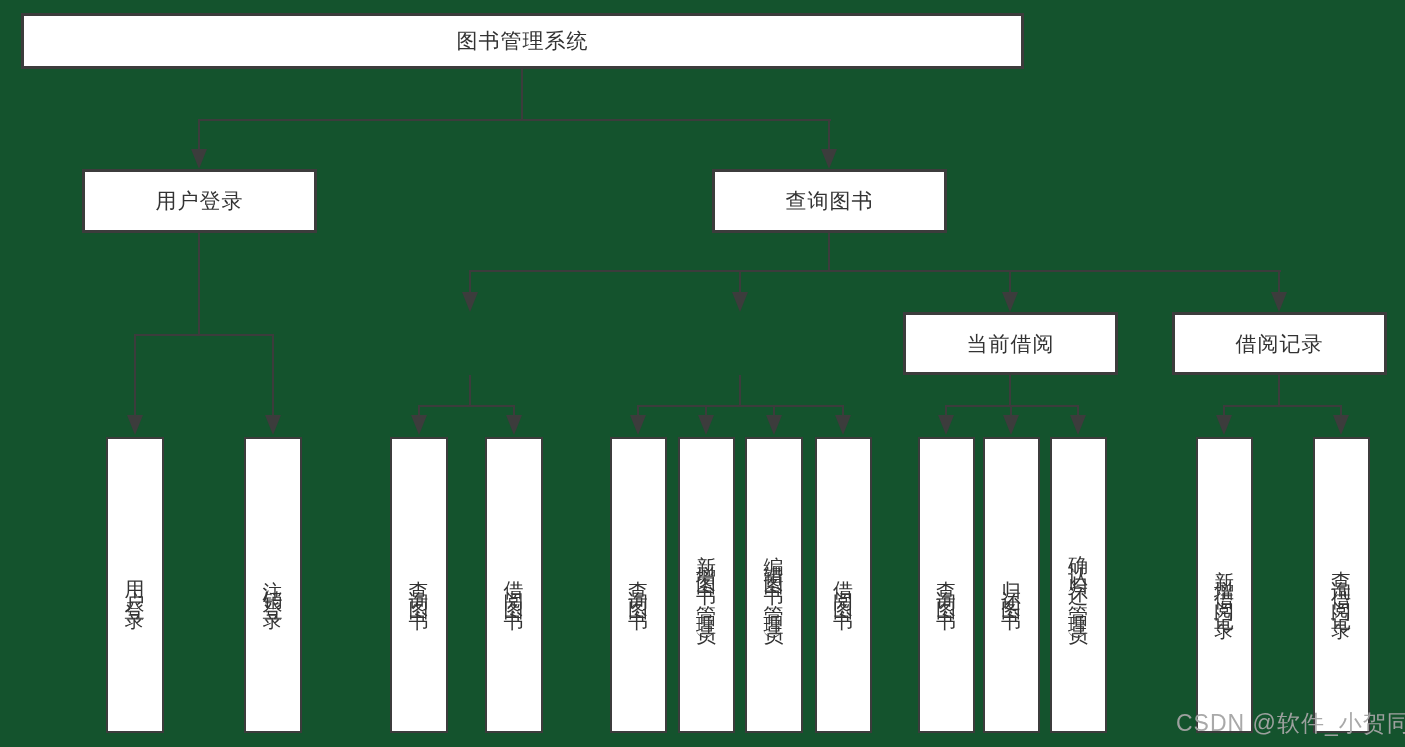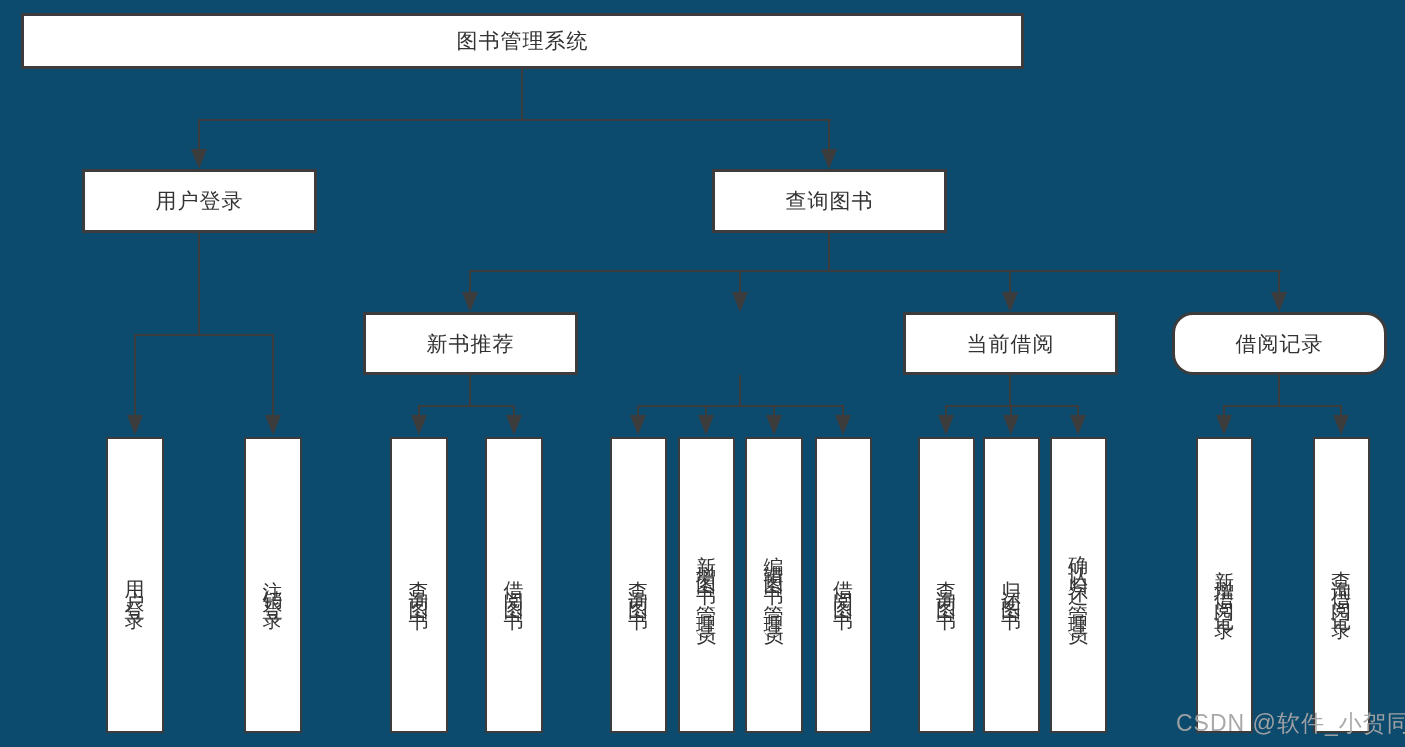--- a/index.html
+++ b/index.html
@@ -5,21 +5,21 @@
   html, body {
     margin: 0;
     padding: 0;
     background: #ffffff;
     font-family: "Liberation Sans", sans-serif;
   }
   .stage {
     position: relative;
     width: 1405px;
     height: 747px;
-    background: #0c4a6e;
+    background: #14532d;
     overflow: hidden;
   }
   .box {
     position: absolute;
     box-sizing: border-box;
     background: #ffffff;
     border: 3px solid #3c3c3c;
     display: flex;
     align-items: center;
     justify-content: center;
@@ -97,27 +97,24 @@
   <div class="line" style="left:469px; top:270px; width:812px; height:2px;"></div>
   <div class="line" style="left:469px; top:270px; width:2px; height:24px;"></div>
   <div class="arrow" style="left:462px; top:292px;"></div>
   <div class="line" style="left:739px; top:270px; width:2px; height:24px;"></div>
   <div class="arrow" style="left:732px; top:292px;"></div>
   <div class="line" style="left:1009px; top:270px; width:2px; height:24px;"></div>
   <div class="arrow" style="left:1002px; top:292px;"></div>
   <div class="line" style="left:1278px; top:270px; width:2px; height:24px;"></div>
   <div class="arrow" style="left:1271px; top:292px;"></div>
 
-  <div class="box" style="left:363px; top:312px; width:215px; height:63px;">
-    <span>新书推荐</span>
-  </div>
   <div class="box" style="left:903px; top:312px; width:215px; height:63px;">
     <span>当前借阅</span>
   </div>
-  <div class="box" style="left:1172px; top:312px; width:215px; height:63px;border-radius:21px;">
+  <div class="box" style="left:1172px; top:312px; width:215px; height:63px;">
     <span>借阅记录</span>
   </div>
 
   <div class="line" style="left:469px; top:375px; width:2px; height:32px;"></div>
   <div class="line" style="left:418px; top:405px; width:97px; height:2px;"></div>
   <div class="line" style="left:418px; top:405px; width:2px; height:12px;"></div>
   <div class="arrow" style="left:411px; top:415px;"></div>
   <div class="line" style="left:513px; top:405px; width:2px; height:12px;"></div>
   <div class="arrow" style="left:506px; top:415px;"></div>
 

